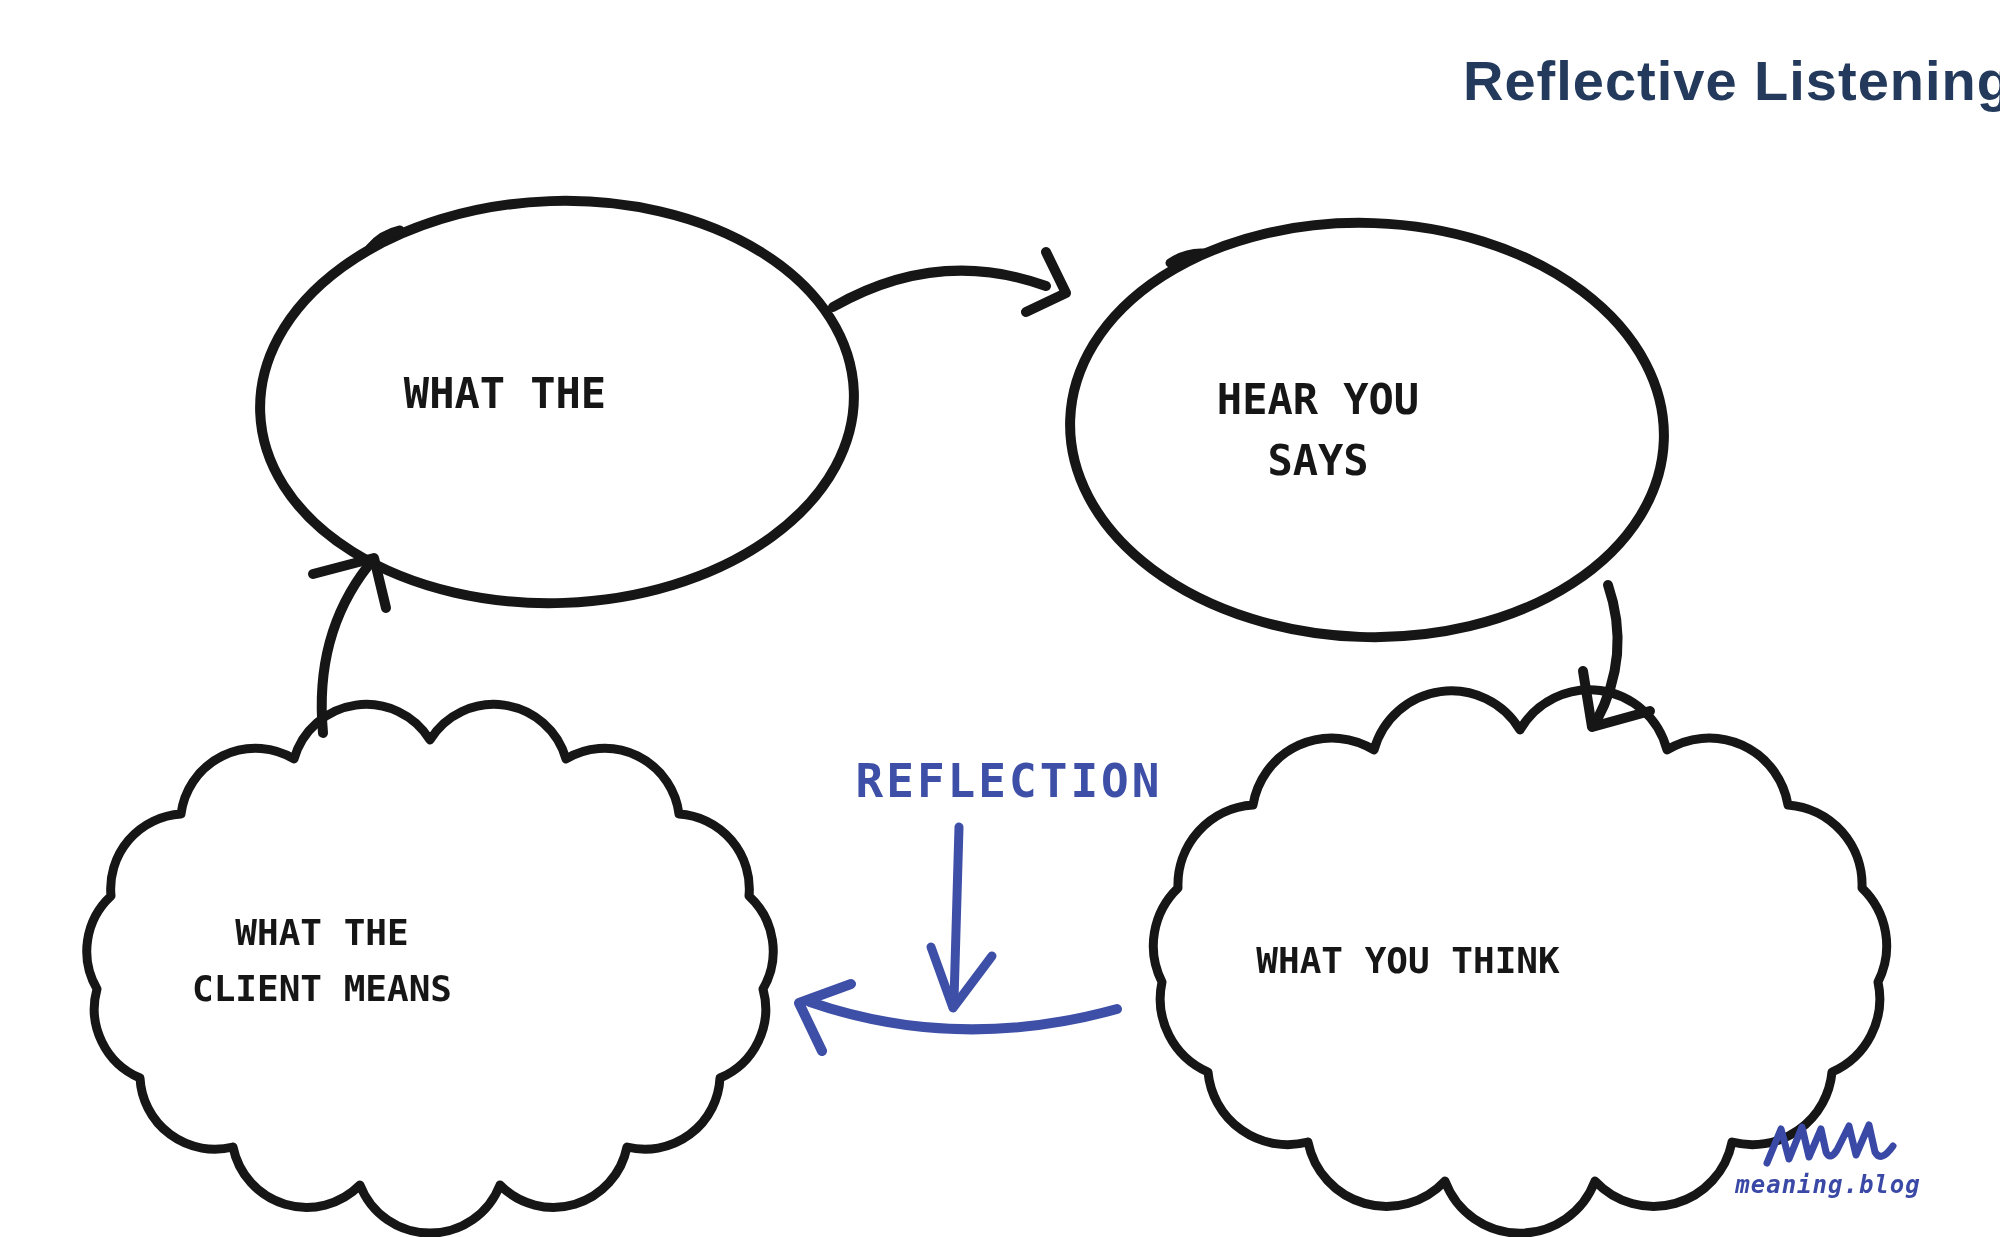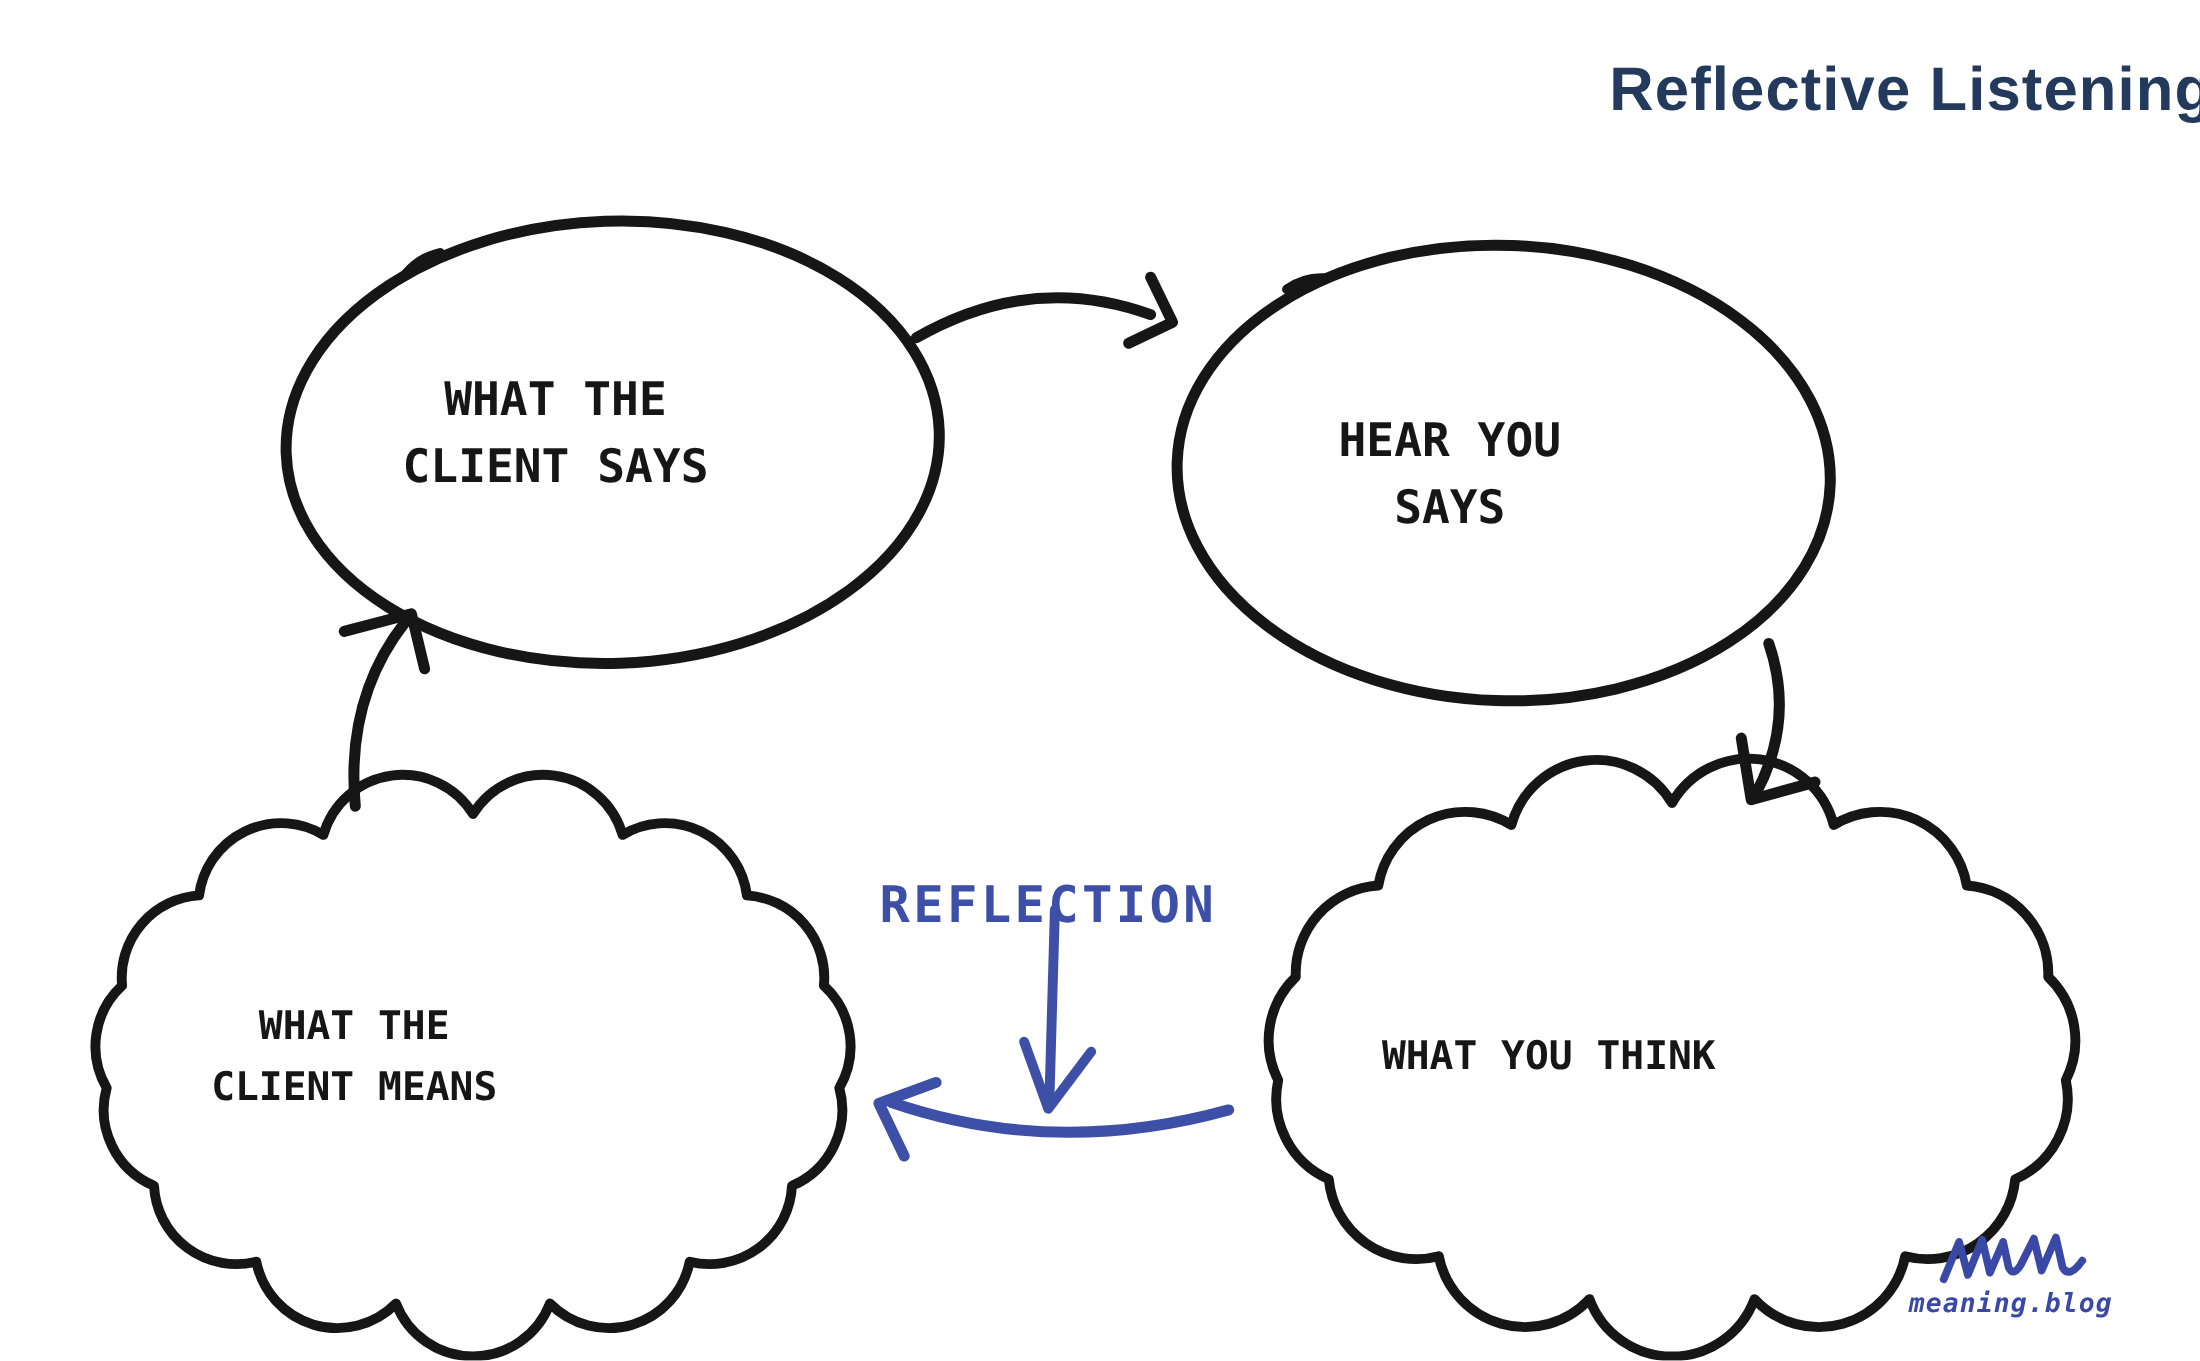--- a/index.html
+++ b/index.html
@@ -112,34 +112,33 @@
 
     <g fill="none" stroke-width="7" stroke-linecap="round" stroke-linejoin="round">
       <path d="M 1767 1163 L 1781 1129 L 1789 1159 L 1802 1127 L 1809 1157 L 1821 1129
                L 1826 1152 Q 1830 1161 1837 1150 L 1849 1126 L 1856 1155 L 1869 1125
                L 1875 1152 Q 1881 1163 1893 1146" stroke="#3b49a6"></path>
     </g>
   </svg>
 
   <div class="node-label ellipse-style" style="left:505px;top:394px;">
     <div>WHAT THE</div>
-    <div>CLIENT SAYS</div>
   </div>
 
   <div class="node-label ellipse-style" style="left:1318px;top:431px;">
     <div>HEAR YOU</div>
     <div>SAYS</div>
   </div>
 
   <div class="node-label cloud-style" style="left:322px;top:961px;">
     <div>WHAT THE</div>
     <div>CLIENT MEANS</div>
   </div>
 
   <div class="node-label cloud-style" style="left:1408px;top:961px;text-align:center;">
     <div>WHAT YOU THINK</div>
   </div>
 
-  <div class="reflection-label" style="left:953px;top:781px;margin-top:41px;">REFLECTION</div>
+  <div class="reflection-label" style="left:1009px;top:781px;">REFLECTION</div>
 
   <div class="logo-text" style="left:1828px;top:1185px;">meaning.blog</div>
 
 </div>
 
 </body></html>

